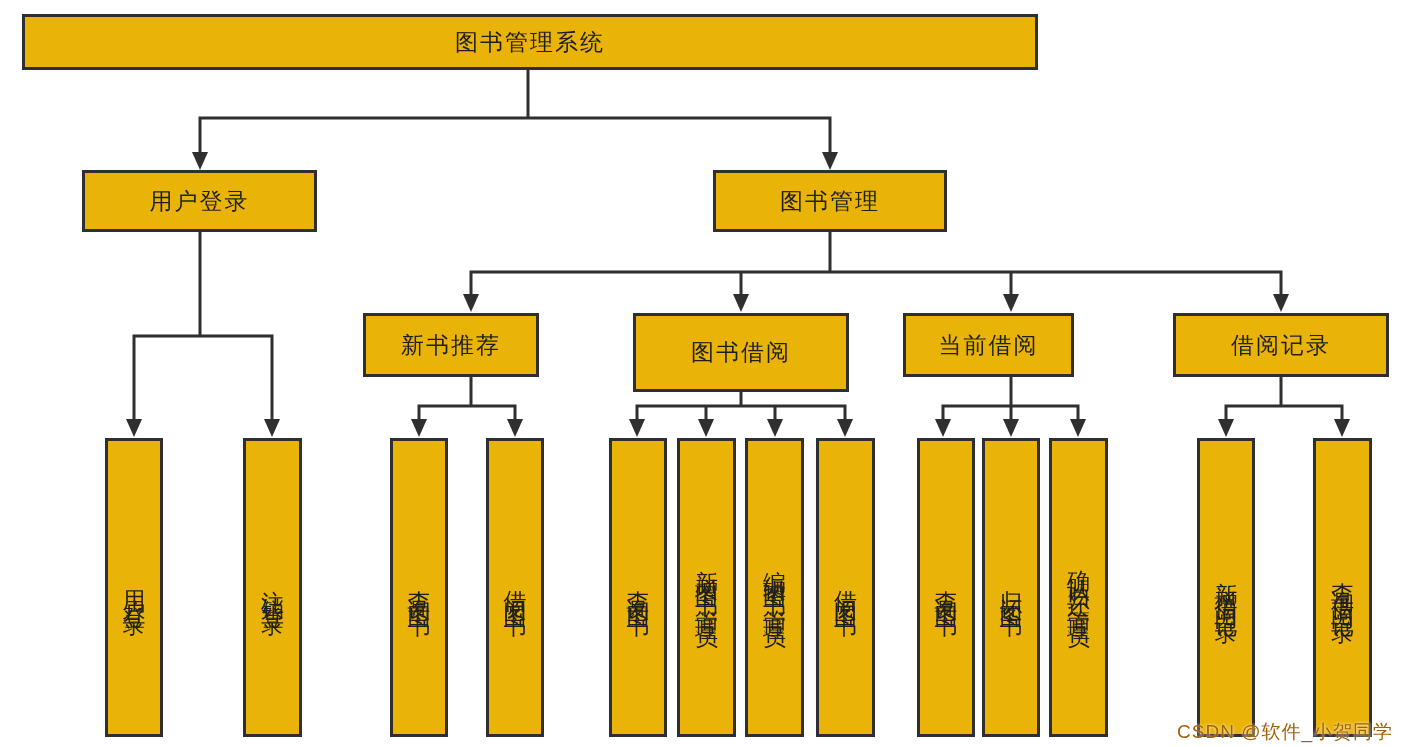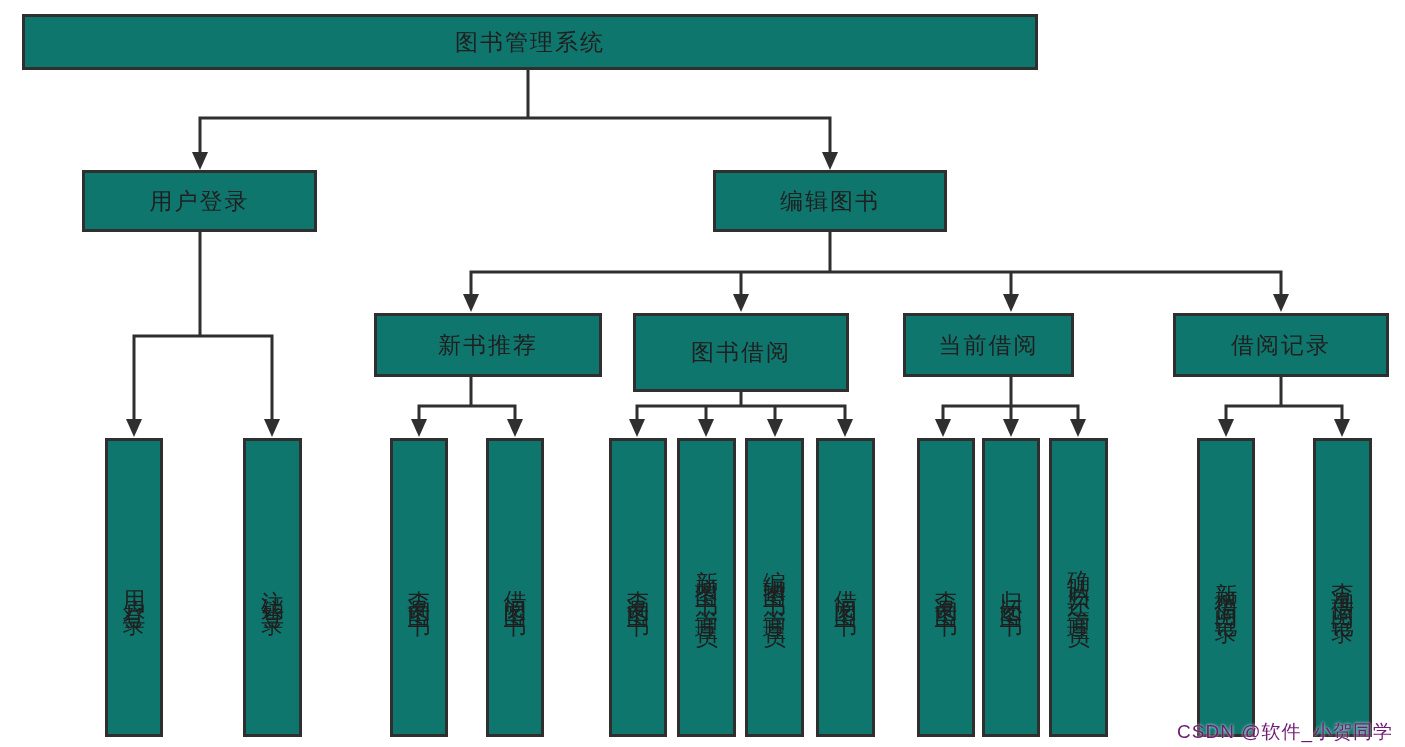--- a/index.html
+++ b/index.html
@@ -16,21 +16,21 @@
     overflow: hidden;
   }
   .connectors {
     position: absolute;
     left: 0; top: 0;
     pointer-events: none;
   }
   .node {
     position: absolute;
     box-sizing: border-box;
-    background: #0f766e;
+    background: #eab308;
     border: 3px solid #2f2f2f;
     color: #1f1f1f;
     display: flex;
     align-items: center;
     justify-content: center;
   }
   .hbox {
     font-size: 23px;
     letter-spacing: 2px;
     white-space: nowrap;
@@ -41,21 +41,21 @@
     font-size: 23px;
     letter-spacing: 8px;
     line-height: 1;
   }
   .watermark {
     position: absolute;
     right: 12px;
     top: 719px;
     font-size: 19px;
     letter-spacing: 1px;
-    color: #701a75;
+    color: #a16207;
     text-shadow: 0 0 3px #ffffff;
     white-space: nowrap;
     text-align: center;
   }
 </style>
 </head>
 <body>
 
 <div class="stage">
 
@@ -118,23 +118,23 @@
     </g>
     <g fill="#2f2f2f" stroke="none">
       <polygon points="1218,419 1234,419 1226,437"></polygon>
       <polygon points="1334,419 1350,419 1342,437"></polygon>
     </g>
   </svg>
 
   <div class="node hbox" style="left:22px; top:14px; width:1016px; height:56px;">图书管理系统</div>
 
   <div class="node hbox" style="left:82px; top:170px; width:235px; height:62px;">用户登录</div>
-  <div class="node hbox" style="left:713px; top:170px; width:234px; height:62px;">编辑图书</div>
+  <div class="node hbox" style="left:713px; top:170px; width:234px; height:62px;">图书管理</div>
 
-  <div class="node hbox" style="left:374px; top:313px; width:228px; height:64px;font-family:Liberation Mono, monospace;">新书推荐</div>
+  <div class="node hbox" style="left:363px; top:313px; width:176px; height:64px;font-family:Liberation Mono, monospace;">新书推荐</div>
   <div class="node hbox" style="left:633px; top:313px; width:216px; height:79px;">图书借阅</div>
   <div class="node hbox" style="left:903px; top:313px; width:171px; height:64px;">当前借阅</div>
   <div class="node hbox" style="left:1173px; top:313px; width:216px; height:64px;">借阅记录</div>
 
   <div class="node vbox" style="left:105px; top:438px; width:58px; height:299px;">
     <span class="vtext">用户登录</span>
   </div>
   <div class="node vbox" style="left:243px; top:438px; width:59px; height:299px;">
     <span class="vtext">注销登录</span>
   </div>

